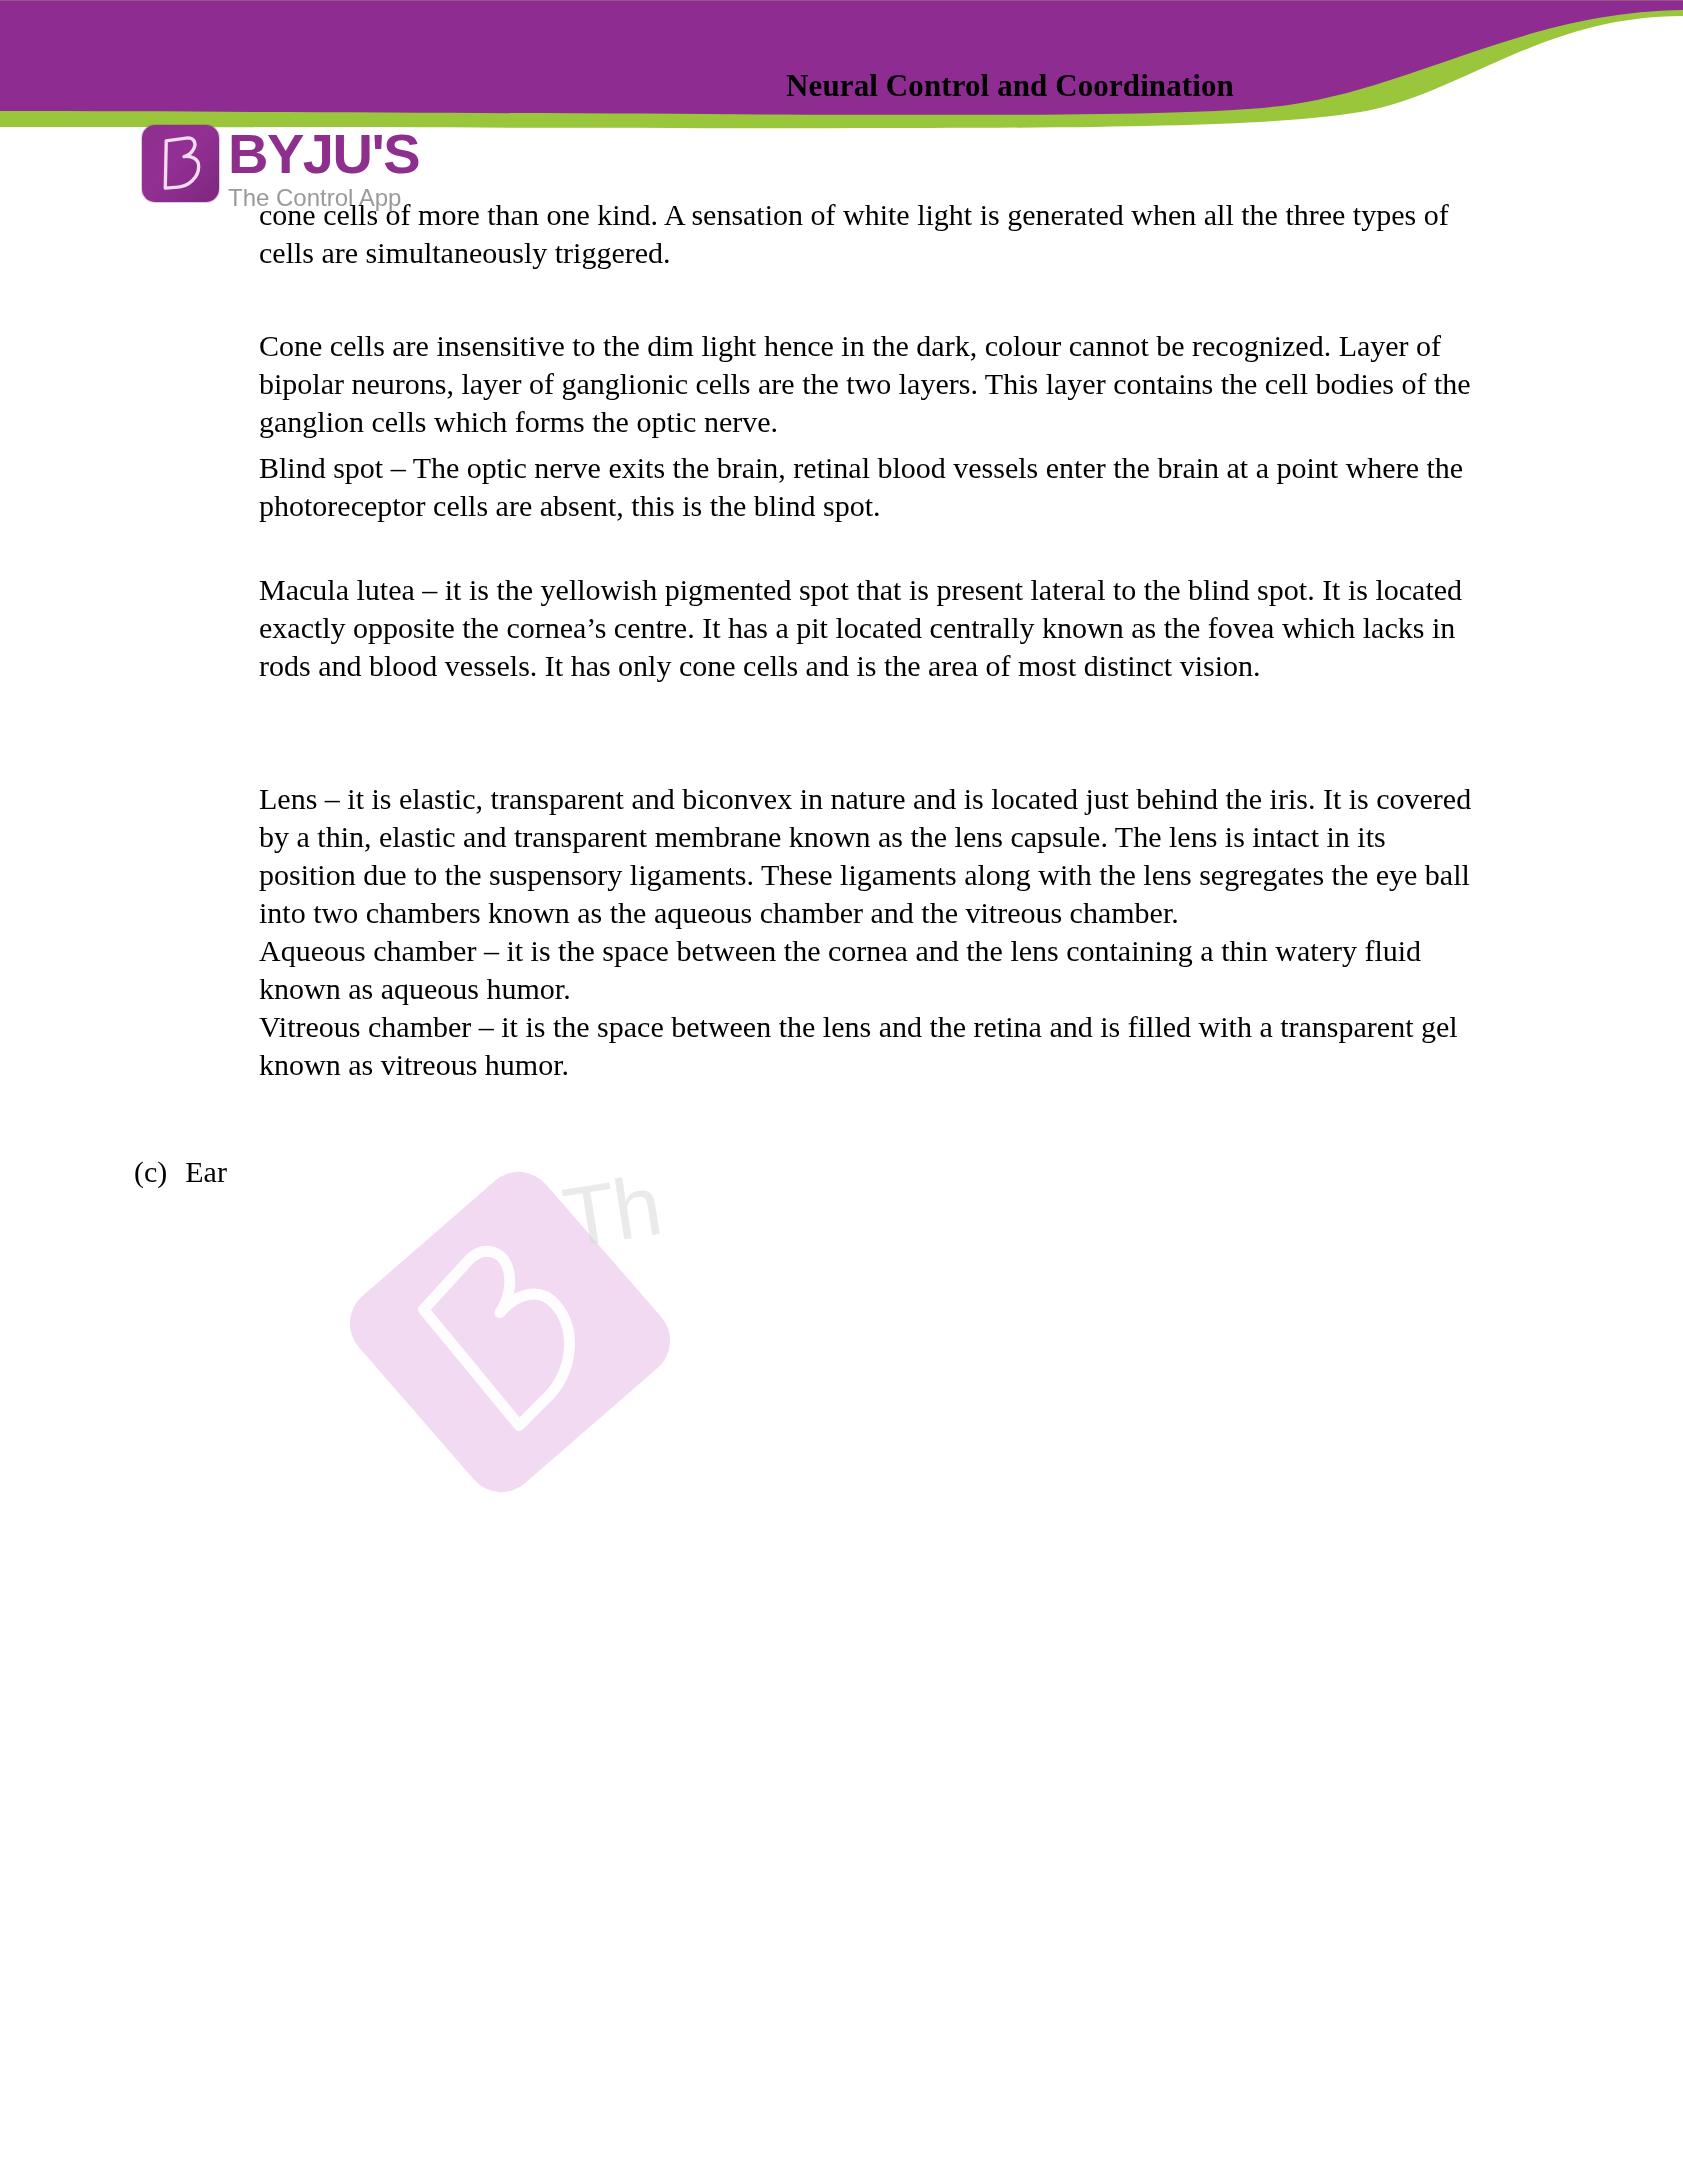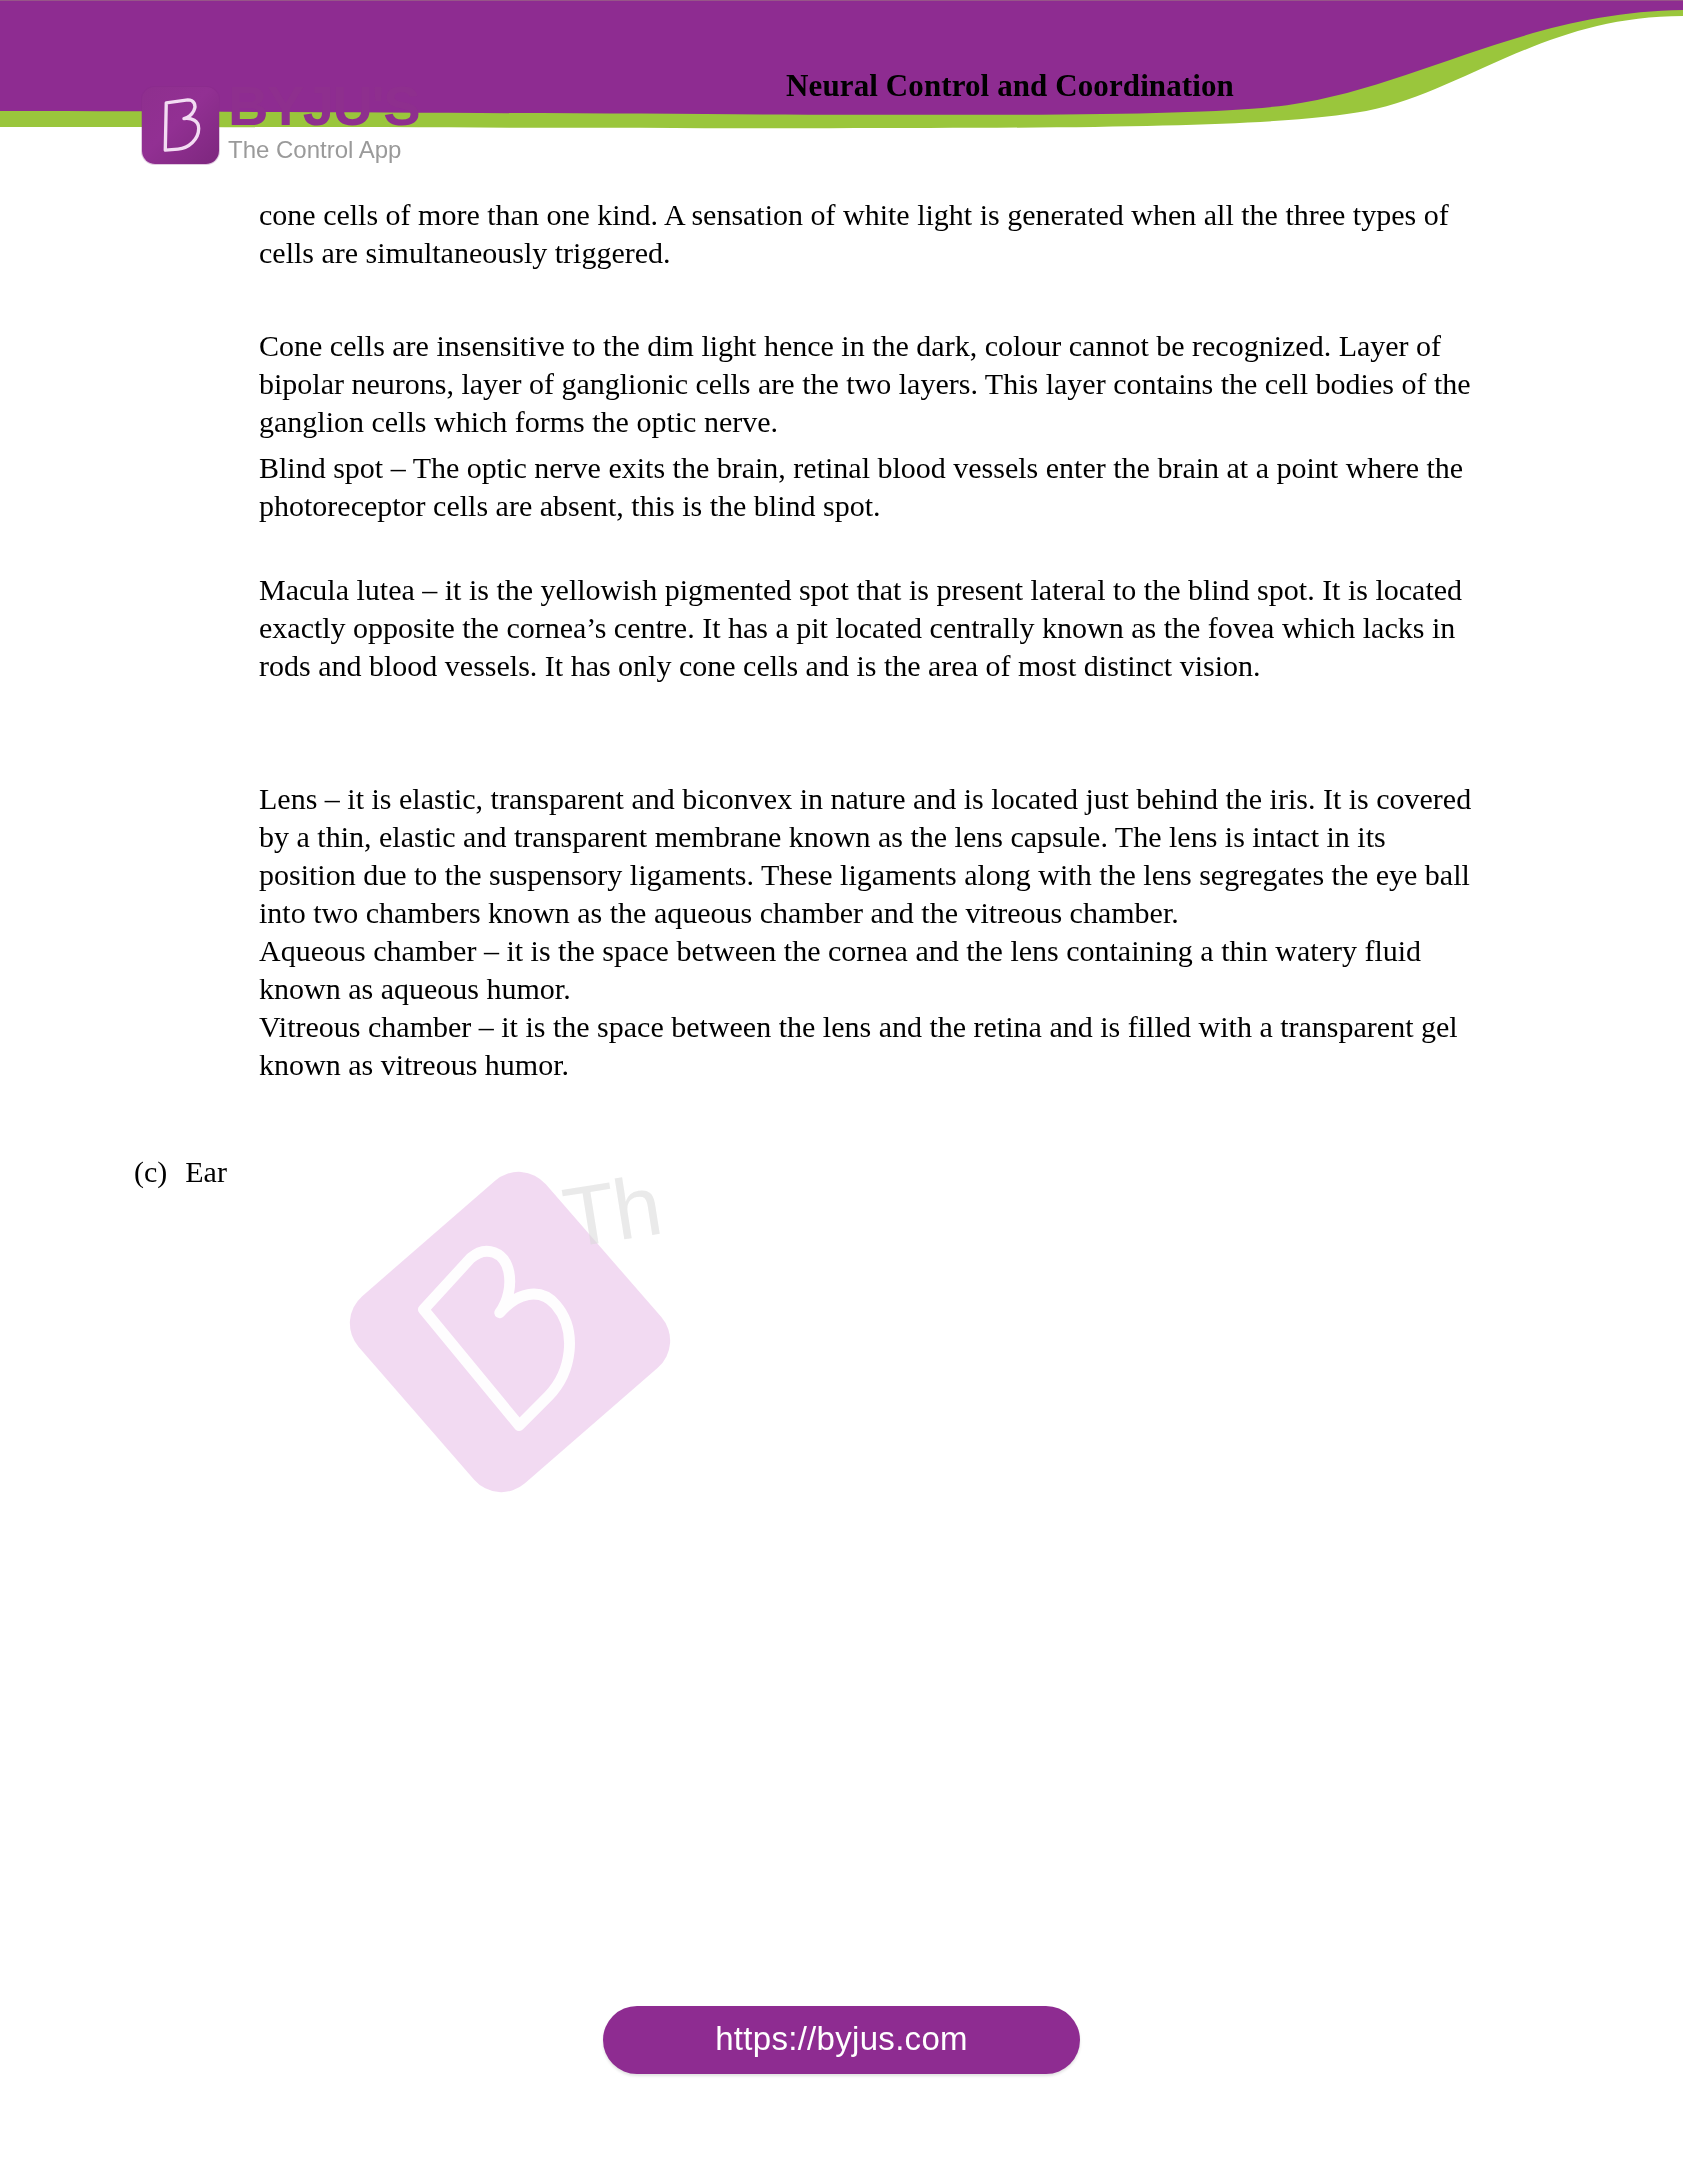--- a/index.html
+++ b/index.html
@@ -47,21 +47,22 @@
 
   .logo-wrap {
     position: absolute;
     left: 142px;
     top: 22px;
     width: 307px;
     height: 104px;
   }
   .logo-row {
     display: flex;
-    align-items: flex-end;
+    align-items: flex-start;
+    margin-top: 48px;
   }
   .logo-mark {
     width: 77px;
     height: 77px;
     border-radius: 13px;
     background: linear-gradient(135deg, #8e2f8e 0%, #923093 45%, #7d277e 100%);
     position: relative;
     flex: none;
     box-shadow: 0 0 0 1px rgba(130,45,130,0.25);
   }
@@ -265,18 +266,15 @@
 Aqueous chamber – it is the space between the cornea and the lens containing a thin watery fluid known as aqueous humor.
 Vitreous chamber – it is the space between the lens and the retina and is filled with a transparent gel known as vitreous humor.</div>
 
     <div class="list-item" style="top:1153px;">
       <span class="list-marker">(c)</span>
       <span>Ear</span>
     </div>
 
   </div>
 
-  <div class="footer">
-    <div class="url-pill">https://byjus.com</div>
-  </div>
 
 </div>
 
 
 </body></html>

